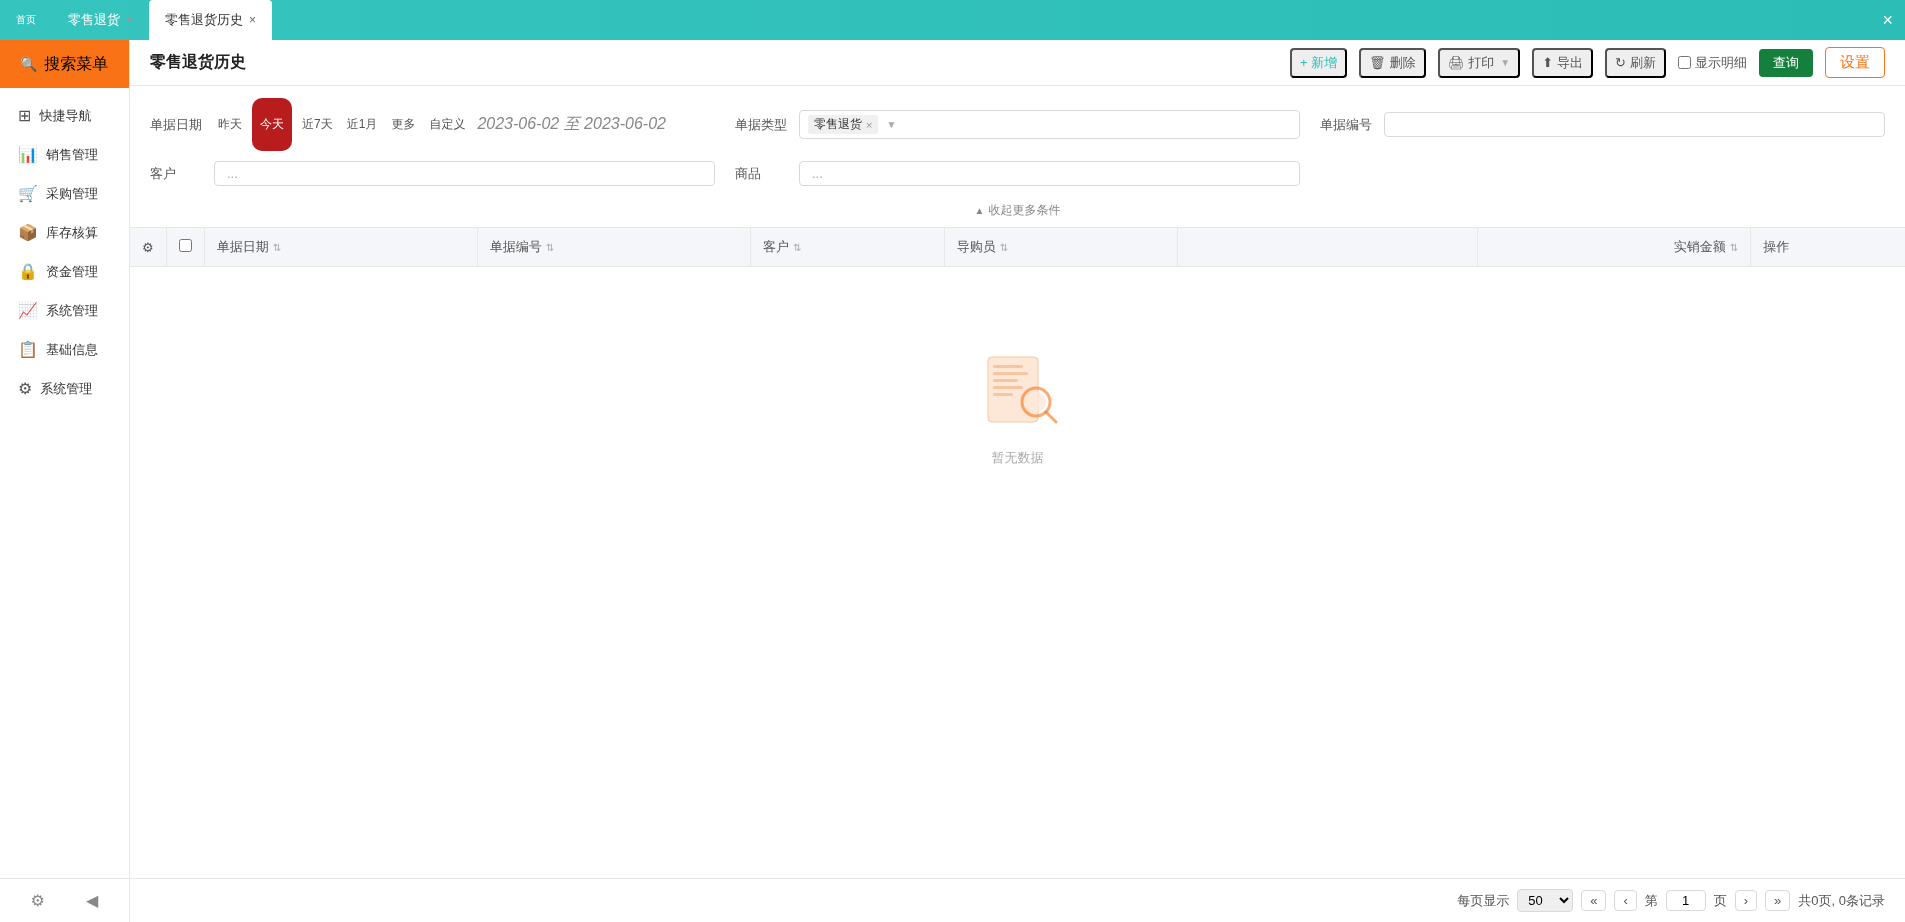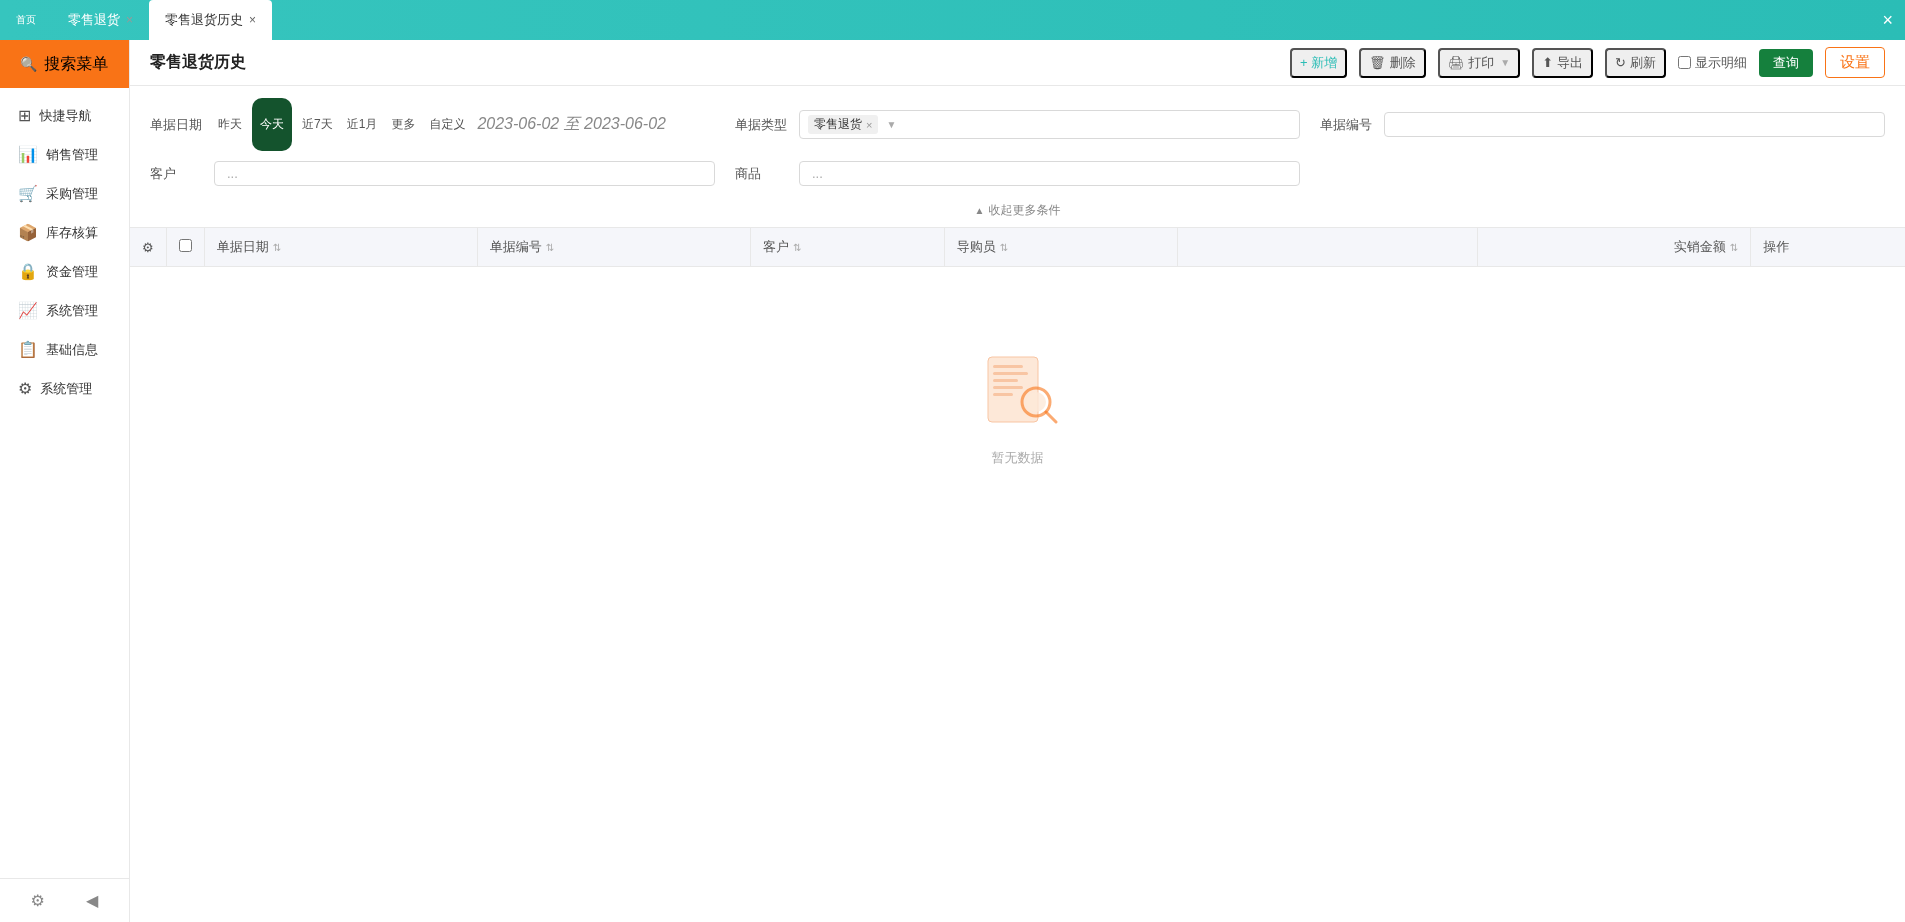--- a/index.html
+++ b/index.html
@@ -211,21 +211,21 @@
       flex-wrap: wrap;
     }
     .date-btn {
       font-size: 12px;
       color: #555;
       cursor: pointer;
       padding: 2px 4px;
       border-radius: 3px;
     }
     .date-btn.active {
-      background: #14532d;
+      background: #b91c1c;
       color: #fff;
       border-radius: 10px;
       padding: 18px 8px;
     }
     .date-range-text {
       font-size: 16px;
       color: #888;
       font-style: italic;
     }
     .filter-select-wrapper {
@@ -596,16 +596,32 @@
                     <line x1="78" y1="65" x2="88" y2="75" stroke="#f97316" stroke-width="3" stroke-linecap="round" opacity="0.6"></line>
                   </svg>
                   <span class="empty-text">暂无数据</span>
                 </div>
               </td>
             </tr>
           </tbody>
         </table>
       </div>
 
+      <div class="pagination-bar">
+        <span>每页显示</span>
+        <select class="page-size-select">
+          <option value="20">20</option>
+          <option value="50" selected="">50</option>
+          <option value="100">100</option>
+        </select>
+        <button class="page-nav-btn">«</button>
+        <button class="page-nav-btn">‹</button>
+        <span>第</span>
+        <input class="page-input" type="text" value="1" style="">
+        <span>页</span>
+        <button class="page-nav-btn">›</button>
+        <button class="page-nav-btn">»</button>
+        <span>共0页, 0条记录</span>
+      </div>
     </div>
 
   </div>
 </div>
 
 </body></html>

